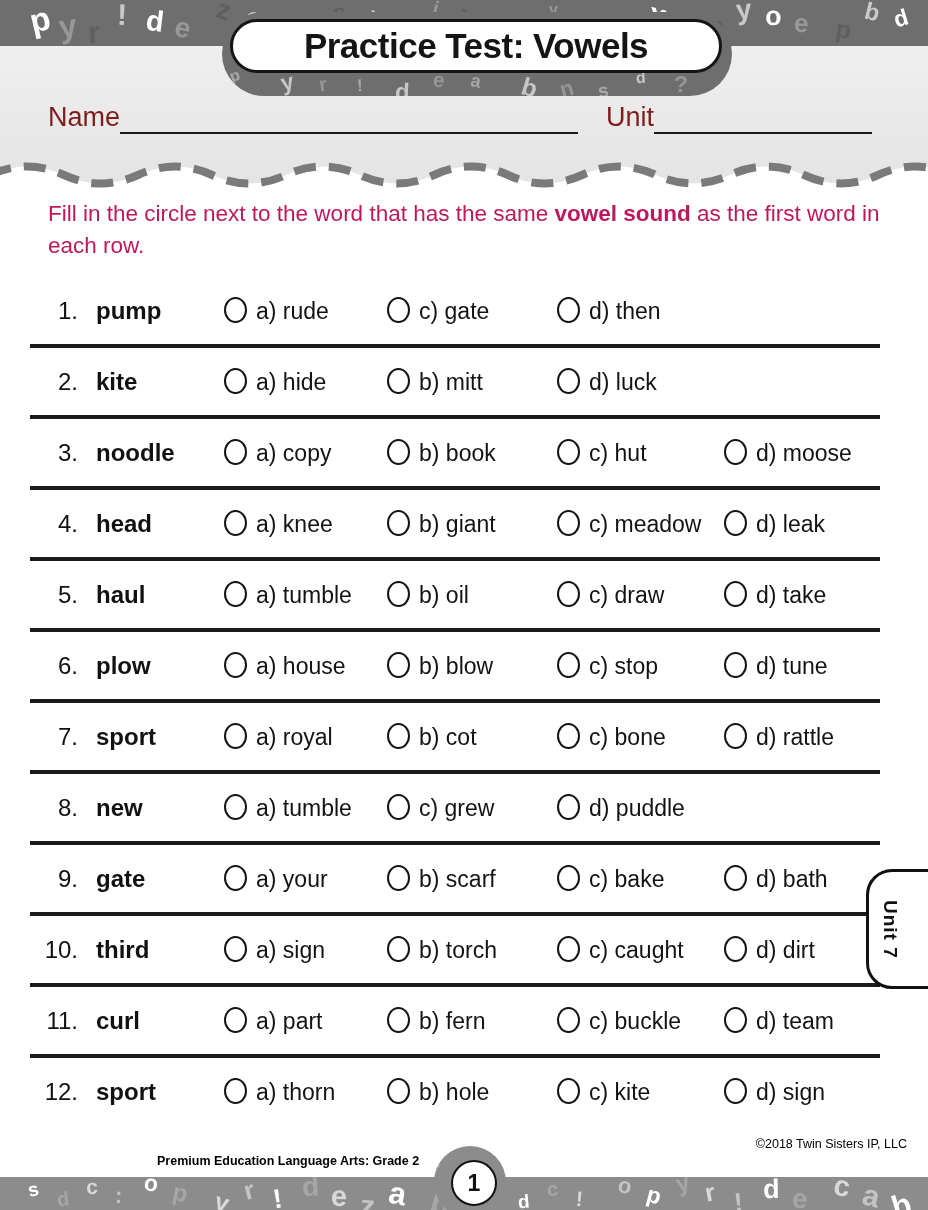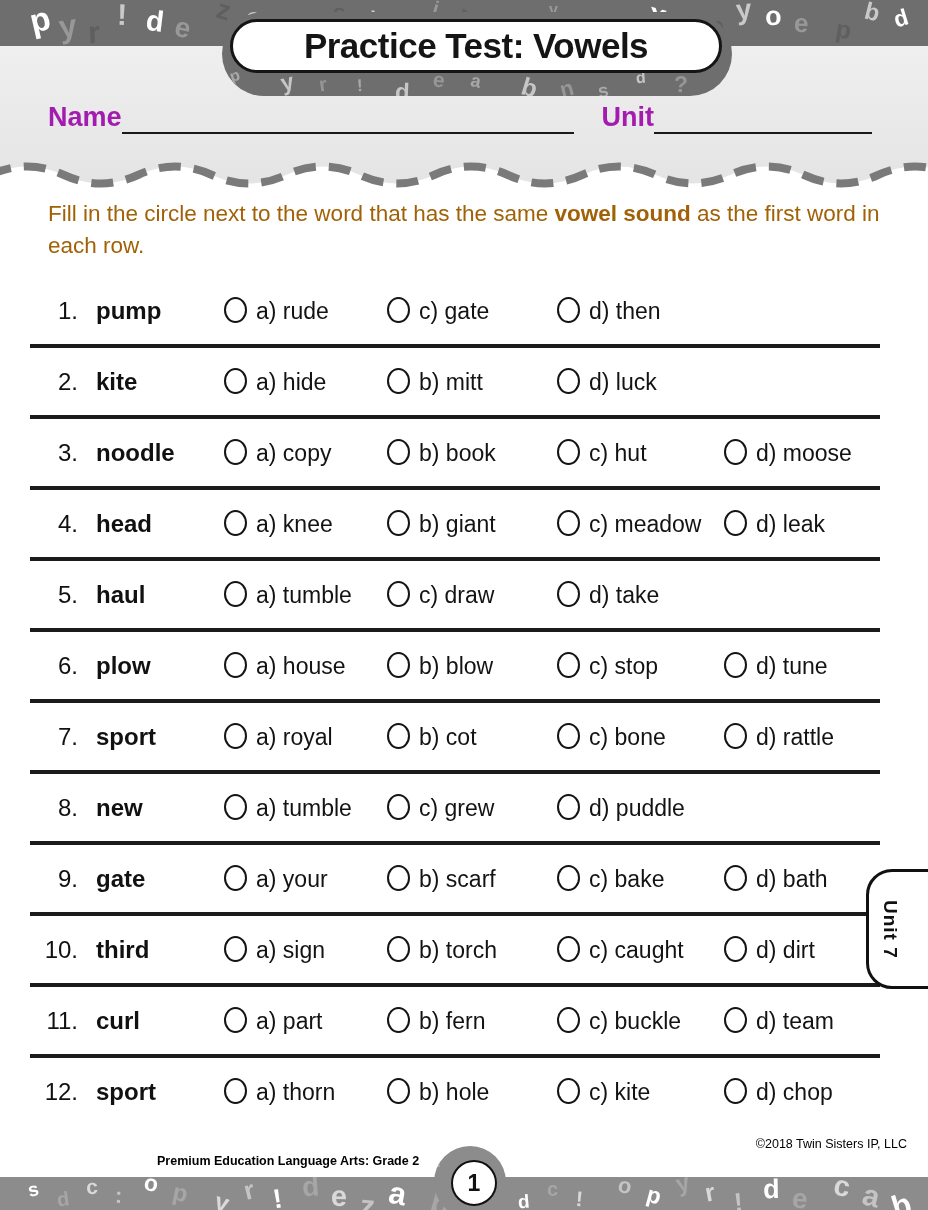--- a/index.html
+++ b/index.html
@@ -19,28 +19,28 @@
   
   .title-backdrop{position:absolute; left:222px; top:12px; width:510px; height:84px;
                   background:#6e6e6e; border-radius:46px; z-index:4; overflow:hidden;}
   .title-pill{position:absolute; left:230px; top:19px; width:492px; height:54px;
               background:#fff; border:3px solid #151515; border-radius:32px; z-index:5;
               display:flex; align-items:center; justify-content:center; box-sizing:border-box;}
   .title-text{font-size:35px; font-weight:800; letter-spacing:-0.5px; color:#151515;}
 
   
   .name-date{position:absolute; left:48px; top:102px; width:824px; display:flex; align-items:baseline; z-index:3;}
-  .nd-label{font-size:27px; font-weight:700; color:#a21caf;}
+  .nd-label{font-size:27px; font-weight:400; color:#7f1d1d;}
   .nd-line{border-bottom:2px solid #1a1a1a; height:30px; align-self:flex-end; margin-bottom:3px;}
   .name-line{flex:1 1 auto; margin-right:28px;}
   .date-line{width:218px;}
 
   
   .instructions{position:absolute; left:48px; top:198px; width:832px; font-size:22.5px;
-                line-height:1.4; color:#a16207; z-index:3;}
+                line-height:1.4; color:#be185d; z-index:3;}
   .instructions b{font-weight:800;}
 
   
   .questions{position:absolute; left:30px; top:277px; width:850px; z-index:3;}
   .qrow{display:grid; grid-template-columns:50px 140px 163px 170px 167px 1fr;
         height:67px; align-items:center; border-bottom:4px solid #1b1b1b;}
   .qrow:last-child{border-bottom:none;}
   .qnum{font-size:24px; color:#111; text-align:right; padding-right:2px;}
   .qword{font-size:24px; font-weight:700; color:#111; padding-left:16px;}
   .opt{white-space:nowrap; padding-left:4px;}
@@ -164,20 +164,21 @@
         <span class="qword">head</span>
         <span class="opt"><span class="bubble"></span><span class="optlabel">a) knee</span></span>
         <span class="opt"><span class="bubble"></span><span class="optlabel">b) giant</span></span>
         <span class="opt"><span class="bubble"></span><span class="optlabel">c) meadow</span></span>
         <span class="opt"><span class="bubble"></span><span class="optlabel">d) leak</span></span>
       </div>
       <div class="qrow">
         <span class="qnum">5.</span>
         <span class="qword">haul</span>
         <span class="opt"><span class="bubble"></span><span class="optlabel">a) tumble</span></span>
+        <span class="opt"><span class="bubble"></span><span class="optlabel">b) oil</span></span>
         <span class="opt"><span class="bubble"></span><span class="optlabel">c) draw</span></span>
         <span class="opt"><span class="bubble"></span><span class="optlabel">d) take</span></span>
       </div>
       <div class="qrow">
         <span class="qnum">6.</span>
         <span class="qword">plow</span>
         <span class="opt"><span class="bubble"></span><span class="optlabel">a) house</span></span>
         <span class="opt"><span class="bubble"></span><span class="optlabel">b) blow</span></span>
         <span class="opt"><span class="bubble"></span><span class="optlabel">c) stop</span></span>
         <span class="opt"><span class="bubble"></span><span class="optlabel">d) tune</span></span>
@@ -220,21 +221,21 @@
         <span class="opt"><span class="bubble"></span><span class="optlabel">b) fern</span></span>
         <span class="opt"><span class="bubble"></span><span class="optlabel">c) buckle</span></span>
         <span class="opt"><span class="bubble"></span><span class="optlabel">d) team</span></span>
       </div>
       <div class="qrow">
         <span class="qnum">12.</span>
         <span class="qword">sport</span>
         <span class="opt"><span class="bubble"></span><span class="optlabel">a) thorn</span></span>
         <span class="opt"><span class="bubble"></span><span class="optlabel">b) hole</span></span>
         <span class="opt"><span class="bubble"></span><span class="optlabel">c) kite</span></span>
-        <span class="opt"><span class="bubble"></span><span class="optlabel">d) chop</span></span>
+        <span class="opt"><span class="bubble"></span><span class="optlabel">d) sign</span></span>
       </div>
     </div>
 
   <div class="unit-tab">
     <span>Unit 7</span>
   </div>
 
   <div class="footer-left">Premium Education Language Arts: Grade 2</div>
   <div class="footer-right">©2018 Twin Sisters IP, LLC</div>
 

